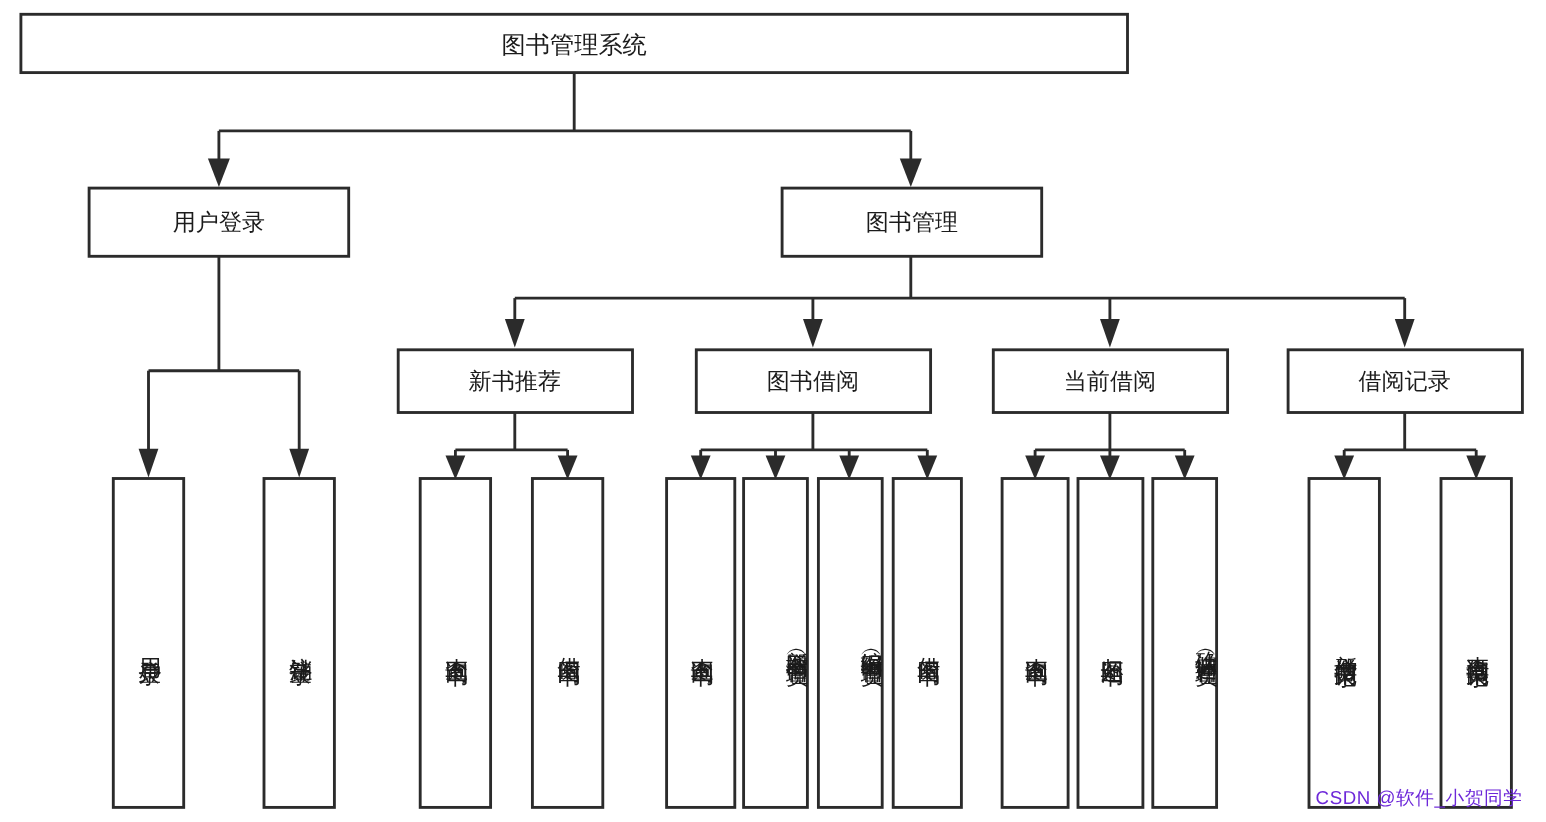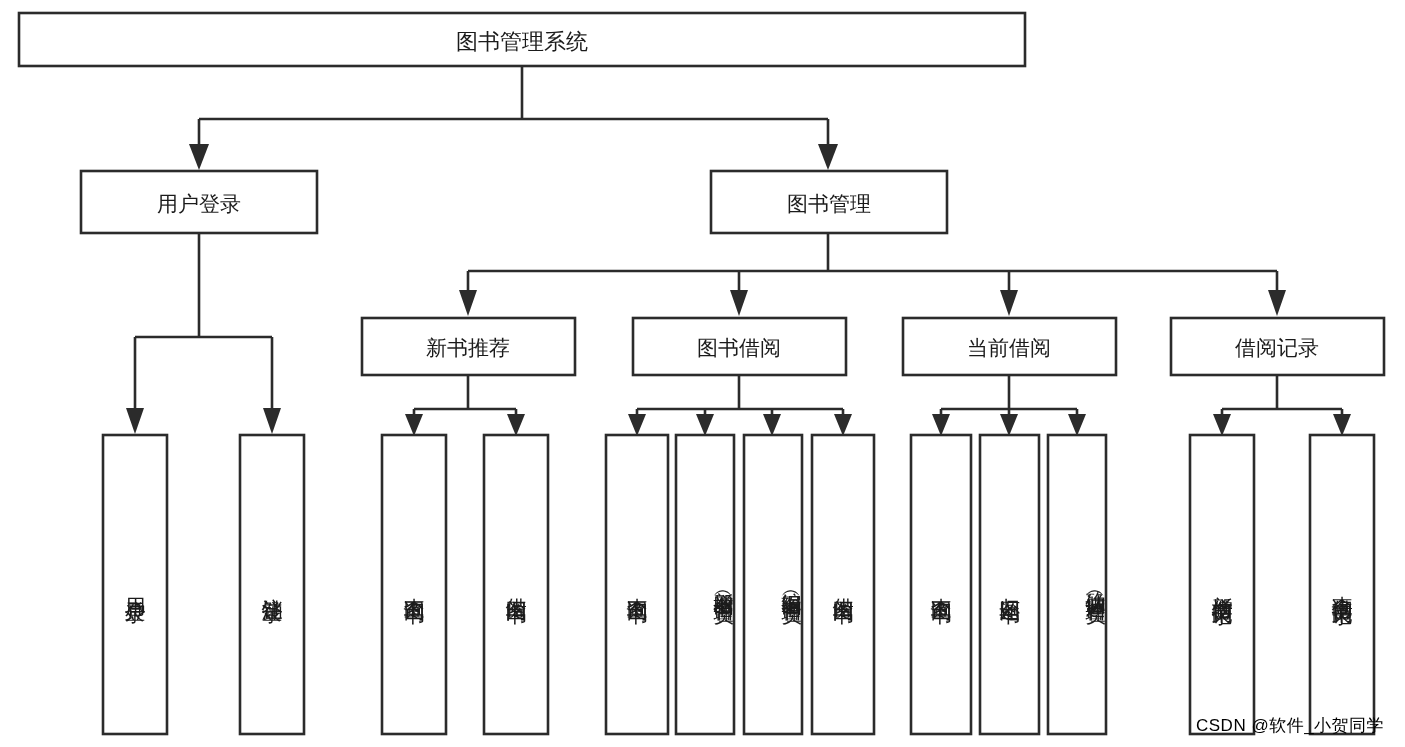--- a/index.html
+++ b/index.html
@@ -68,21 +68,21 @@
     align-items: center;
     justify-content: center;
     text-align: center;
     white-space: nowrap;
     pointer-events: none;
   }
   .watermark {
     position: absolute;
     font-family: "Liberation Sans", "DejaVu Sans", sans-serif;
     font-size: 17px;
-    color: #000000;
+    color: #6d28d9;
     white-space: nowrap;
     letter-spacing: 0.5px;
   }
 </style>
 </head>
 <body>
 
 <div id="diagram-root">
 
   <svg class="diagram-canvas" viewBox="0 0 1405 747" xmlns="http://www.w3.org/2000/svg">

